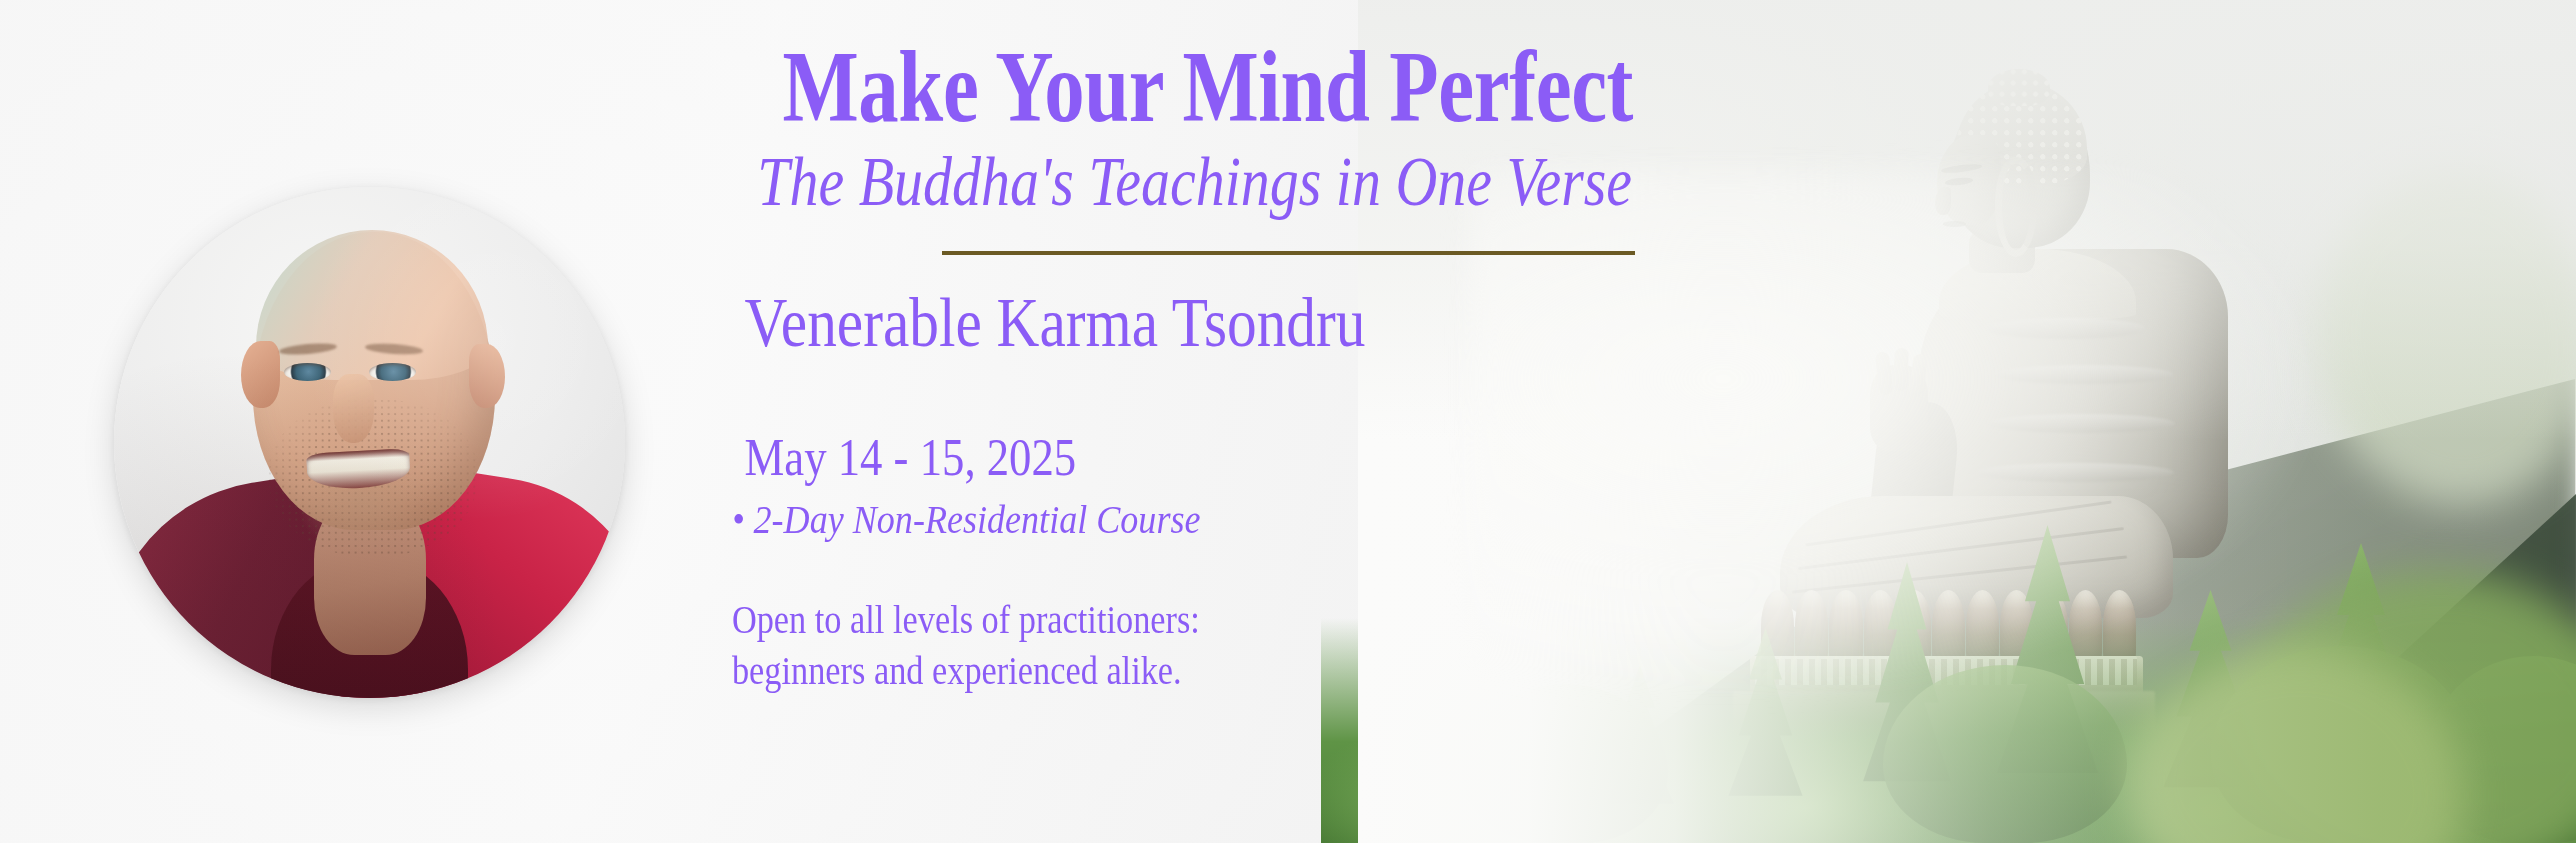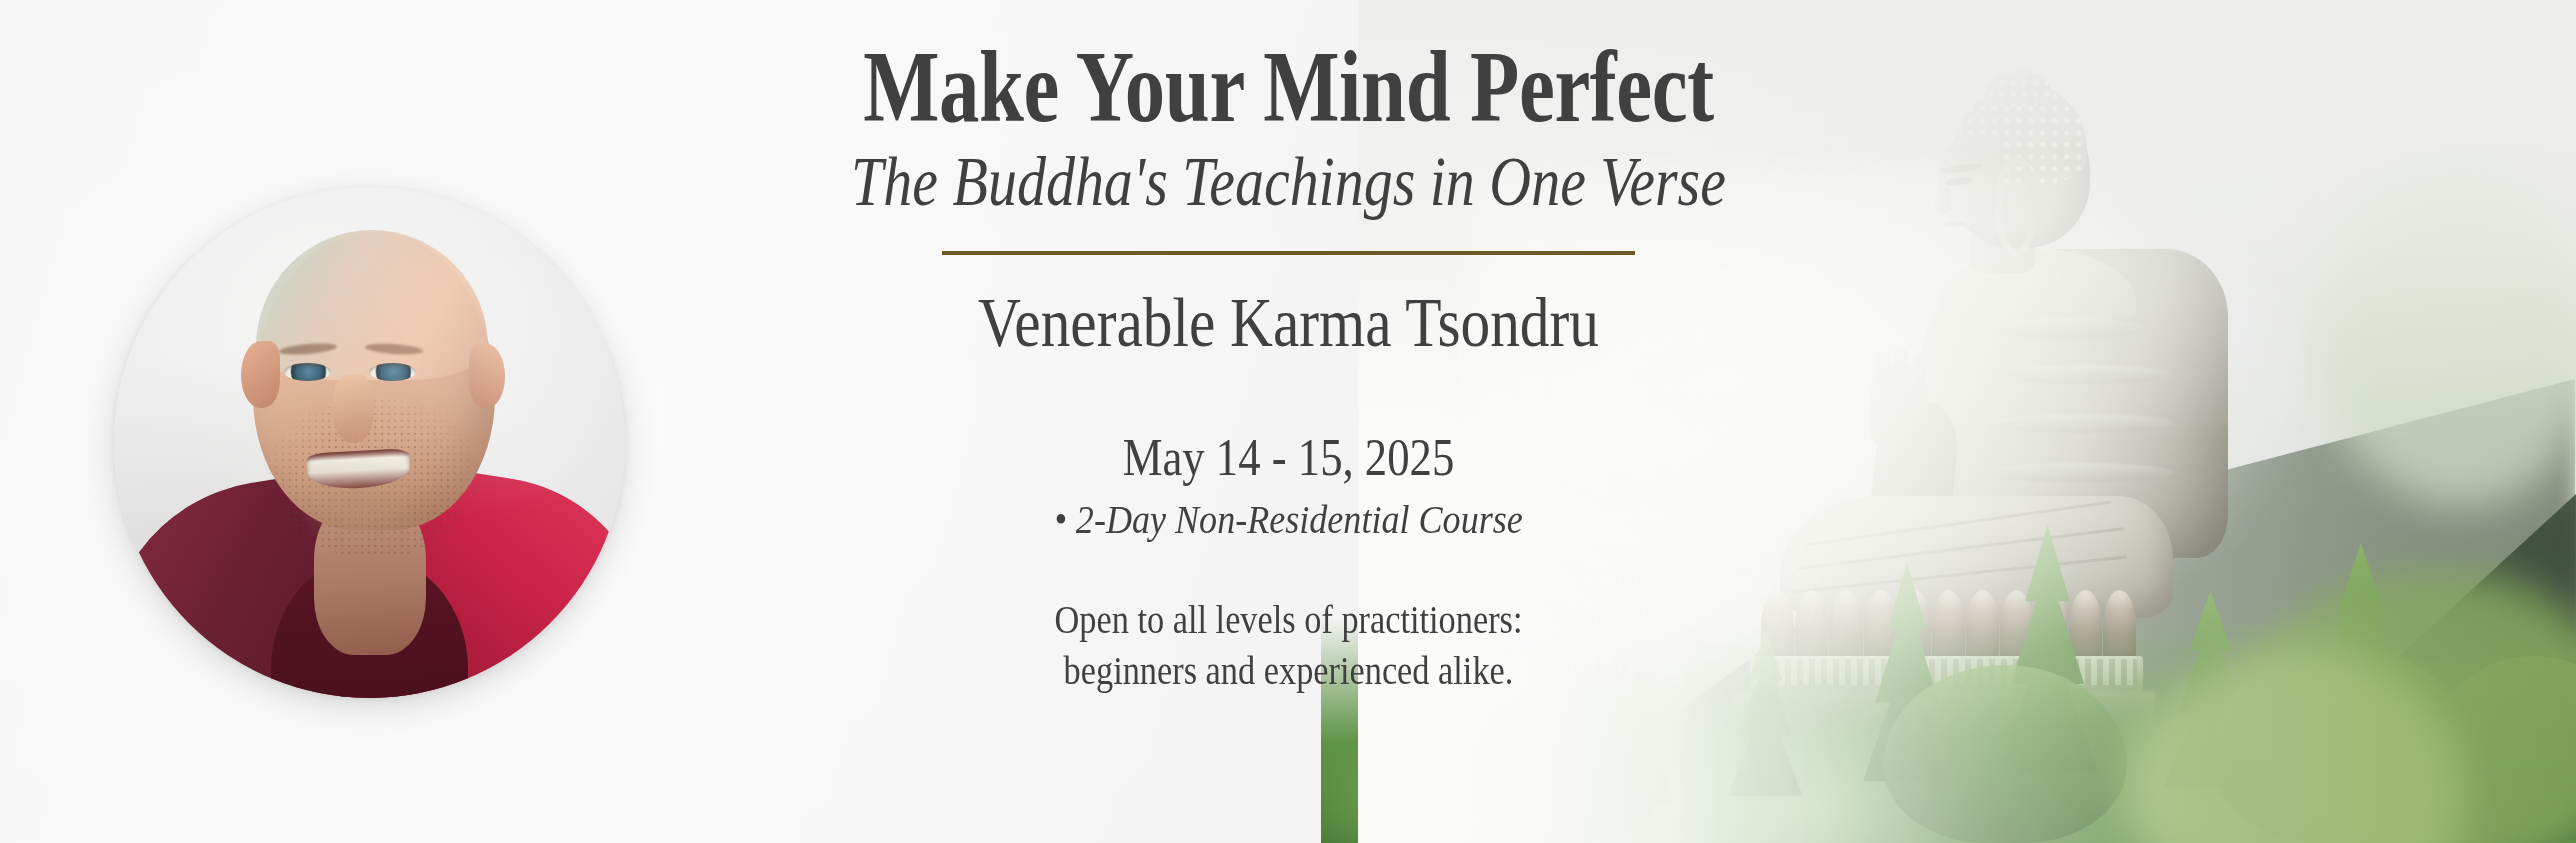--- a/index.html
+++ b/index.html
@@ -436,22 +436,22 @@
     pointer-events: none;
   }
 
   
   .text-col {
     position: absolute;
     left: 656px;
     top: 0;
     width: 1265px;
     height: 843px;
-    text-align: center;
-    color: #404040;
+    text-align: left;
+    color: #8b5cf6;
   }
   .title {
     margin: 0;
     padding-top: 36px;
     font-size: 101px;
     font-weight: 700;
     line-height: 1.02;
     letter-spacing: -0.5px;
     transform: scaleX(.80);
     white-space: nowrap;

